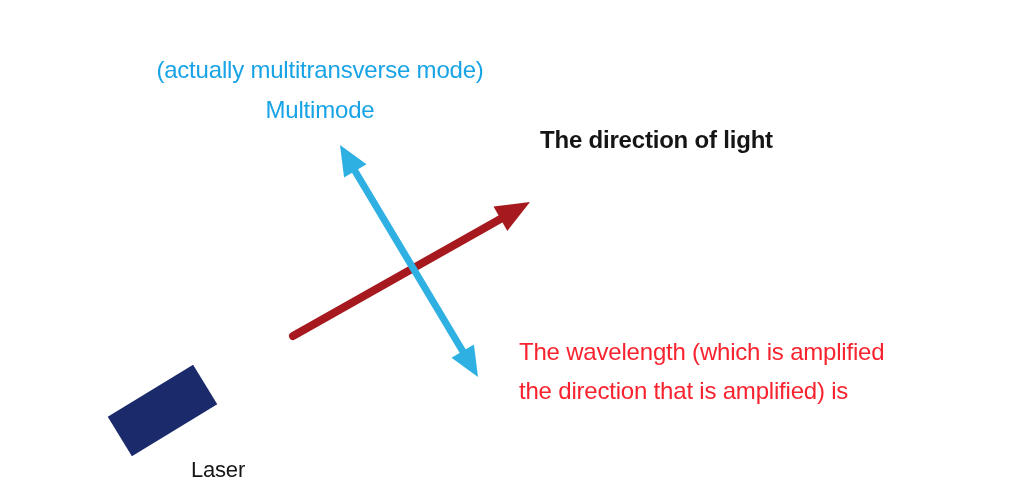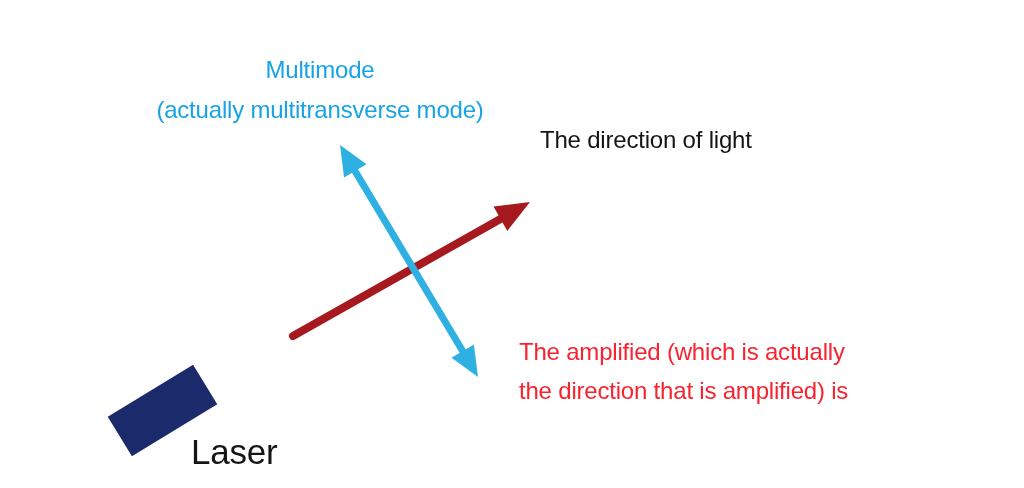--- a/index.html
+++ b/index.html
@@ -44,22 +44,22 @@
     color: #151515;
   }
   .wavelength-label {
     left: 519px;
     top: 332px;
     line-height: 39px;
     color: #f8232e;
   }
   .laser-label {
     left: 191px;
-    top: 438px;
-    font-size: 35px;
+    top: 456px;
+    font-size: 22px;
     line-height: 28px;
     color: #151515;
   }
 </style>
 </head>
 <body>
 
 <div class="canvas">
 
   <svg class="arrows-svg" viewBox="0 0 1024 488" xmlns="http://www.w3.org/2000/svg">
@@ -74,28 +74,28 @@
     </g>
 
     <g>
       <line x1="352" y1="166" x2="465" y2="355" stroke="#2fb0e2" stroke-width="7" stroke-linecap="butt"></line>
       <polygon points="340,145 344.1,177.4 366.5,164.2" fill="#2fb0e2"></polygon>
       <polygon points="478,377 451.5,357.8 473.9,344.6" fill="#2fb0e2"></polygon>
     </g>
   </svg>
 
   <div class="label multimode-label" style="color: rgb(24, 163, 230);">
+    <div>(actually multitransverse mode)</div>
     <div>Multimode</div>
-    <div>(actually multitransverse mode)</div>
   </div>
 
-  <div class="label direction-label" style="color: rgb(21, 21, 21);">
+  <div class="label direction-label" style="color: rgb(21, 21, 21); font-weight: bold;">
     <div>The direction of light</div>
   </div>
 
   <div class="label wavelength-label" style="color: rgb(248, 35, 46);">
-    <div>The amplified (which is actually</div>
+    <div>The wavelength (which is amplified</div>
     <div>the direction that is amplified) is</div>
   </div>
 
   <div class="label laser-label" style="color: rgb(21, 21, 21);">Laser</div>
 
 </div>
 
 </body></html>

